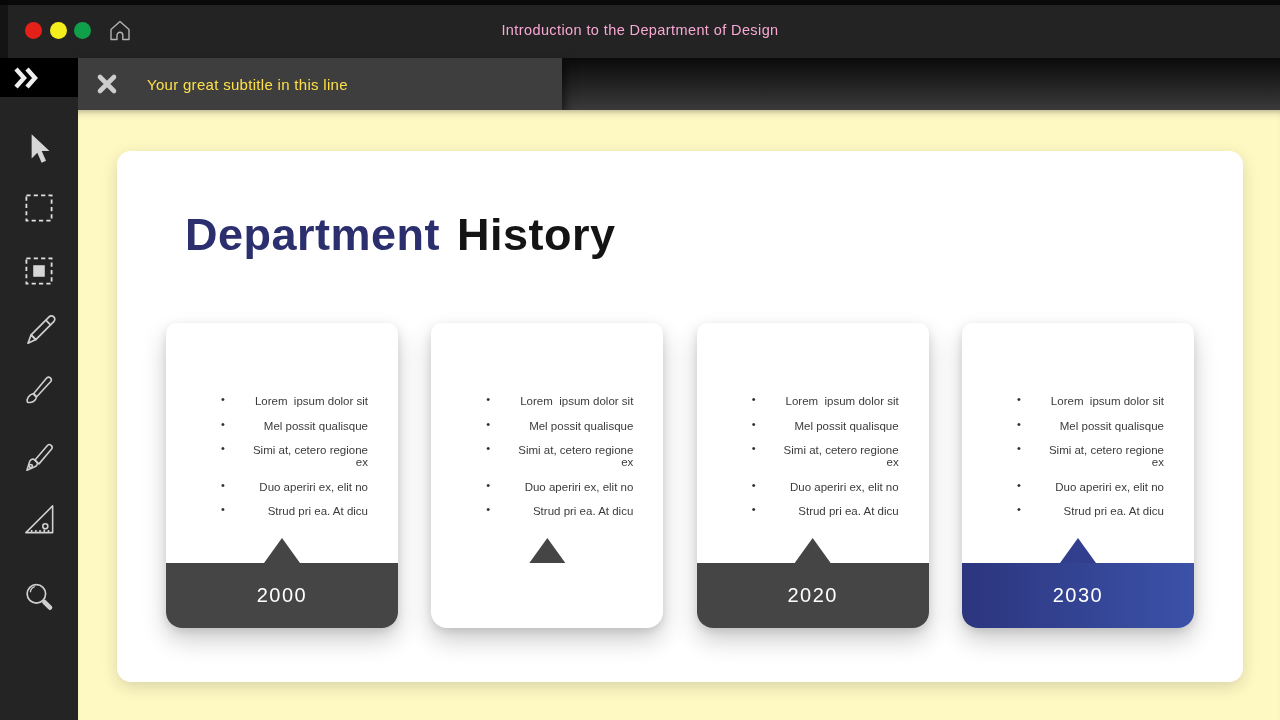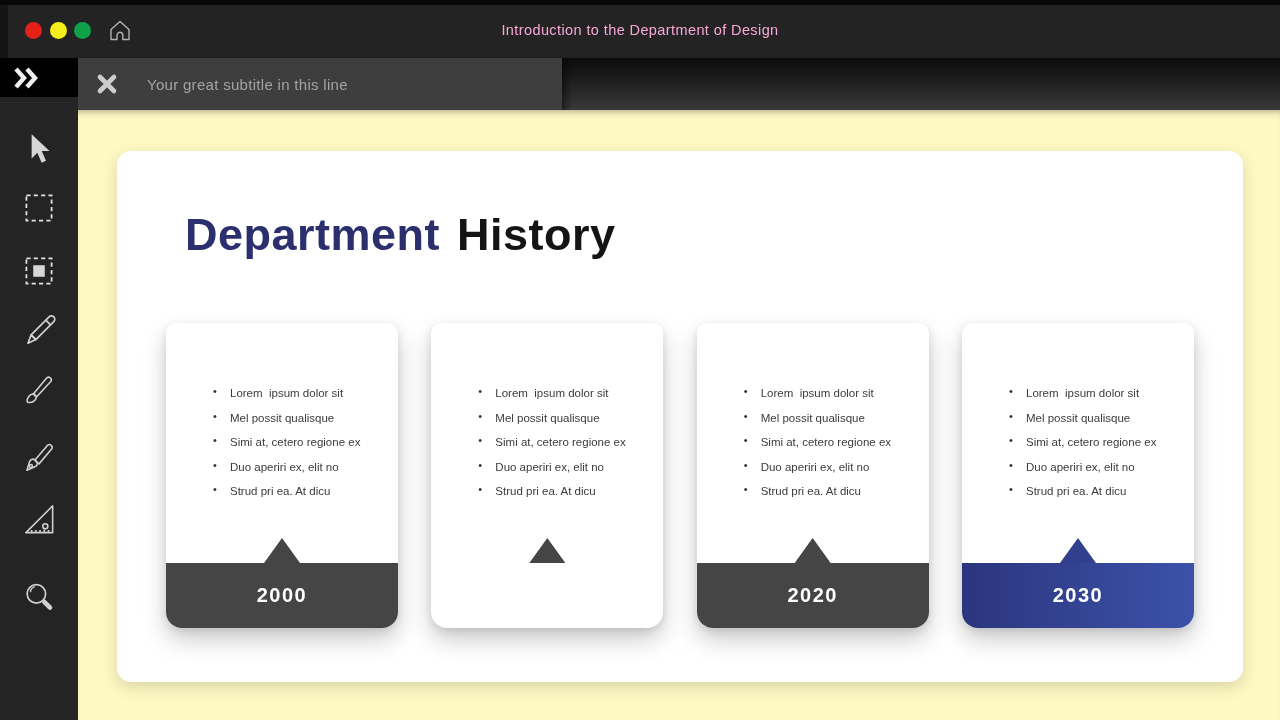--- a/index.html
+++ b/index.html
@@ -28,21 +28,21 @@
     position:absolute;left:78px;top:58px;width:1202px;height:52px;
     background:linear-gradient(180deg,#0b0b0b 0%,#1f1f1f 45%,#3a3a3a 100%);
   }
   #subtitle-bar{
     position:absolute;left:78px;top:58px;width:484px;height:52px;
     background:#3e3e3e;box-shadow:4px 4px 8px rgba(0,0,0,.5);
   }
   #subtitle-close{position:absolute;left:17px;top:14px;width:24px;height:24px;background:none;border:none;padding:0;cursor:pointer;}
   #subtitle-text{
     position:absolute;left:69px;top:0;height:44px;line-height:54px;
-    color:#a3a3a3;font-size:15px;letter-spacing:.3px;white-space:nowrap;
+    color:#fde047;font-size:15px;letter-spacing:.3px;white-space:nowrap;
   }
   
   #sidebar{position:absolute;left:0;top:58px;width:78px;height:662px;background:#242424;}
   #sidebar-expand{
     position:absolute;left:0;top:0;width:78px;height:39px;background:#000;
     border:none;padding:0;cursor:pointer;text-align:left;
   }
   .tool{
     position:absolute;left:17px;width:44px;height:44px;
     background:none;border:none;padding:1px;cursor:pointer;
@@ -63,36 +63,36 @@
   #slide-title .t-secondary{color:#141414;margin-left:17px;}
   #cards-row{
     position:absolute;left:49px;top:172px;width:1028px;height:305px;
     display:flex;justify-content:space-between;
   }
   .card{
     position:relative;width:232px;height:305px;background:#fff;
     border-radius:10px 10px 16px 16px;
     box-shadow:0 12px 24px rgba(0,0,0,.20),0 3px 8px rgba(0,0,0,.10);
   }
-  .bullets{position:absolute;top:56px;left:37px;right:14px;margin:8px;padding:0;list-style:none;}
+  .bullets{position:absolute;top:56px;left:37px;right:14px;margin:16px;padding:0;list-style:none;text-align:right;}
   .bullets li{
     position:relative;padding-left:19px;margin-bottom:12.5px;
     font-size:11.5px;color:#3b3b3b;white-space:pre-wrap;line-height:1.05;
   }
   .bullets li::before{content:"\2022";position:absolute;left:2px;top:-1px;font-size:11px;color:#2e2e2e;}
   .tri{
     position:absolute;bottom:65px;left:50%;transform:translateX(-50%);
     width:36px;height:25px;
     clip-path:polygon(50% 0,0 100%,100% 100%);
   }
   .year-bar{
     position:absolute;bottom:0;left:0;right:0;height:65px;
     border-radius:0 0 16px 16px;
     display:flex;align-items:center;justify-content:center;
-    color:#fff;font-weight:700;font-size:20px;letter-spacing:1.5px;
+    color:#fff;font-weight:400;font-size:20px;letter-spacing:1.5px;
   }
 </style>
 </head>
 <body>
 
 <div id="titlebar">
   <span class="dot" id="dot-close"></span>
   <span class="dot" id="dot-min"></span>
   <span class="dot" id="dot-max"></span>
   <button id="home-btn">

